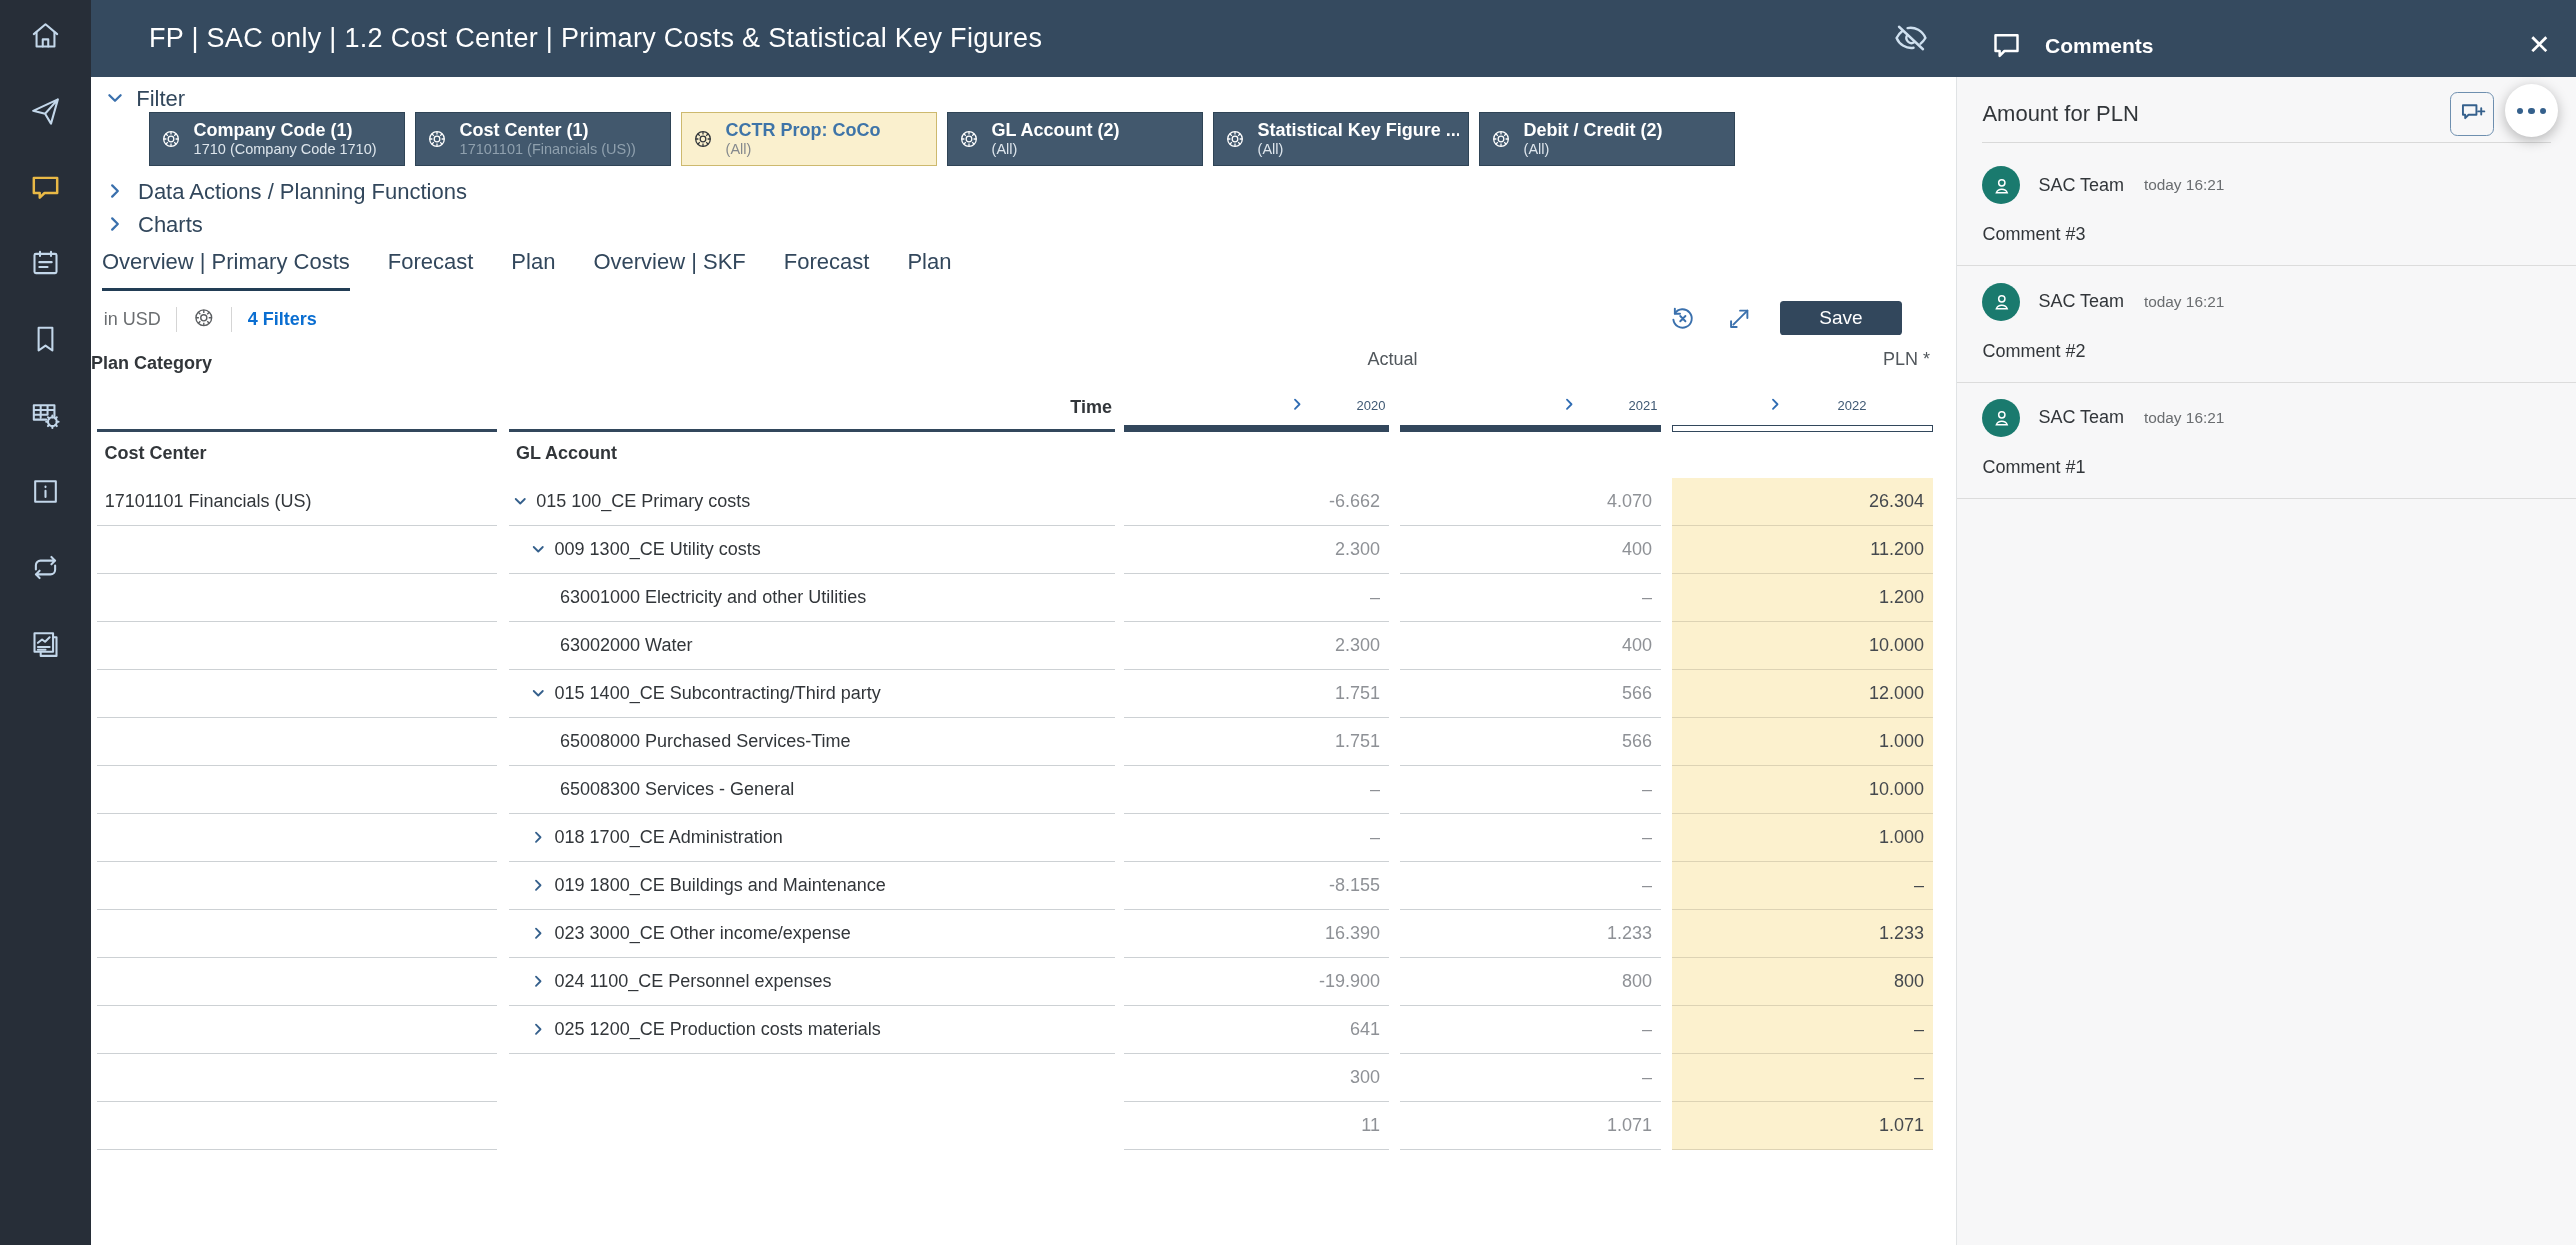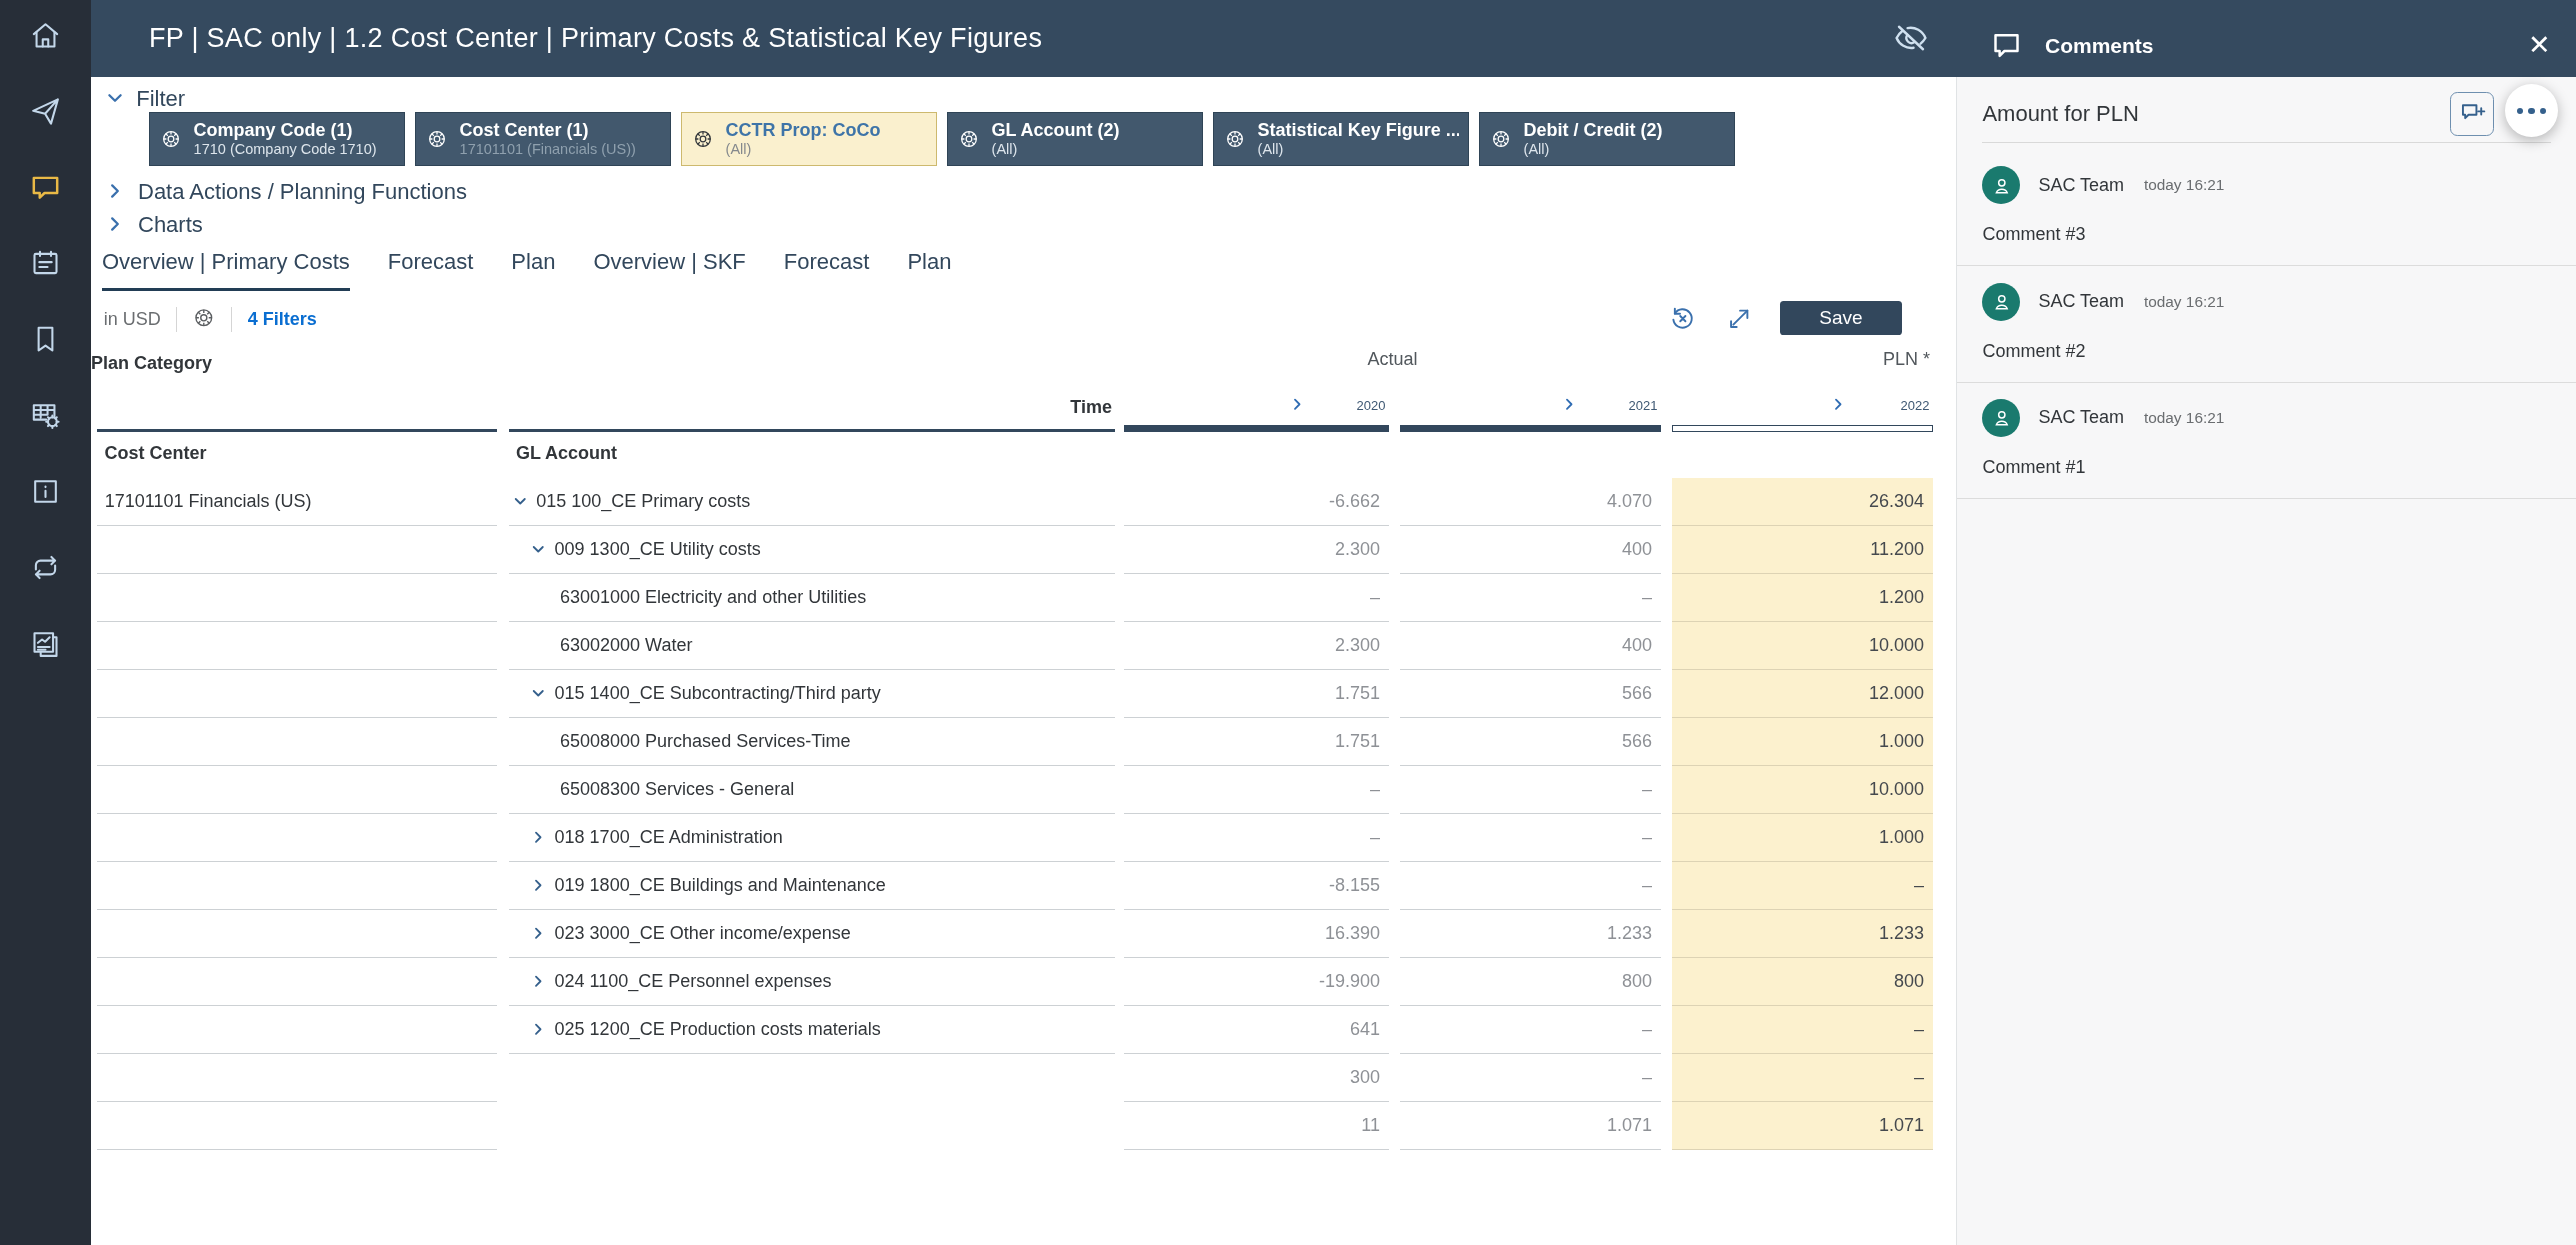--- a/index.html
+++ b/index.html
@@ -343,21 +343,21 @@
             <path d="M5.5 3l5 5-5 5"></path>
           </svg></span>
       <span class="yt">2020</span>
     </div>
     <div class="year-cell" style="left:1309px;width:261px;">
       <span class="yc"><svg viewBox="0 0 16 16">
             <path d="M5.5 3l5 5-5 5"></path>
           </svg></span>
       <span class="yt">2021</span>
     </div>
-    <div class="year-cell" style="left:1581px;width:261px;gap:11px;">
+    <div class="year-cell" style="left:1518px;width:261px;gap:11px;">
       <span class="yc"><svg viewBox="0 0 16 16">
             <path d="M5.5 3l5 5-5 5"></path>
           </svg></span>
       <span class="yt">2022</span>
     </div>
 
     <div class="hline" style="left:6.4px;width:400px;"></div>
     <div class="hline" style="left:418px;width:606px;"></div>
     <div class="drillbar" style="left:1033px;width:265px;"></div>
     <div class="drillbar" style="left:1309px;width:261px;"></div>

